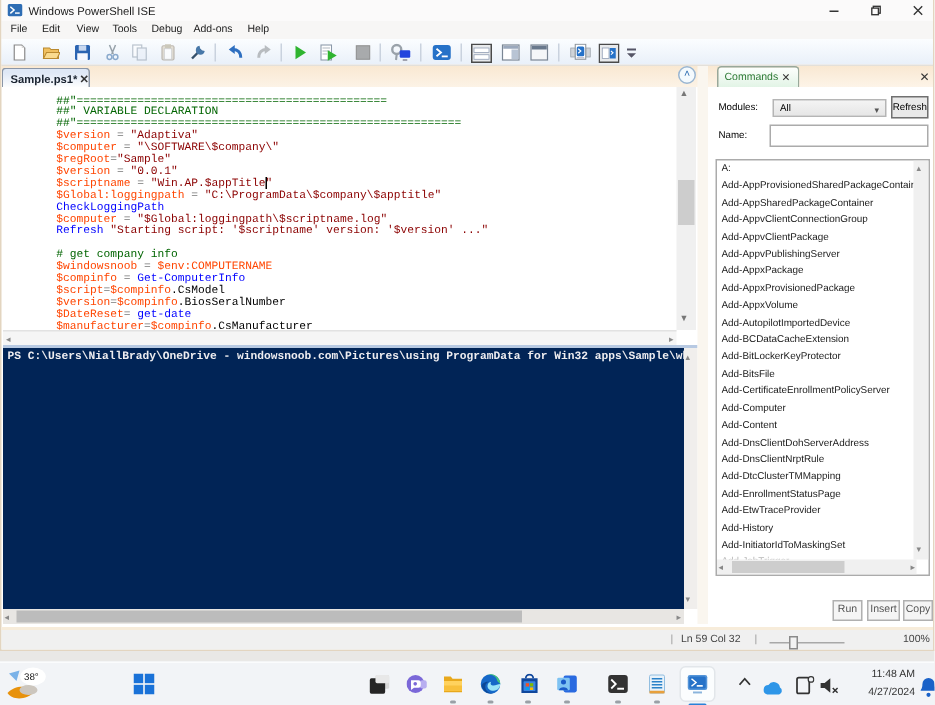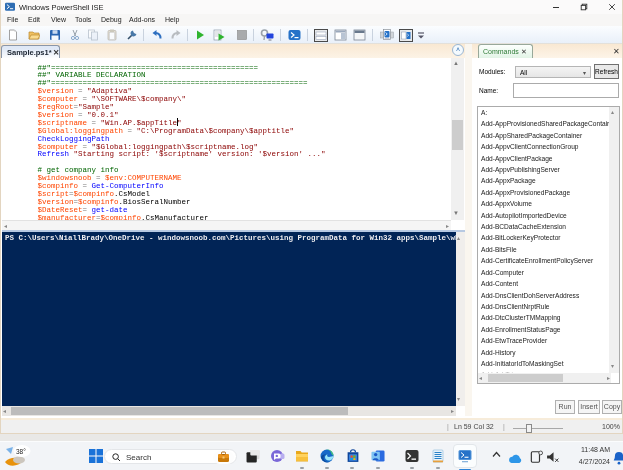--- a/index.html
+++ b/index.html
@@ -308,34 +308,20 @@
     </svg>
   </div>
 
   <svg class="tbico" style="left:89px;top:7px;" width="13" height="13" viewBox="0 0 13 13">
       <rect x="0" y="0" width="6" height="6" fill="#1a72d8"></rect>
       <rect x="7" y="0" width="6" height="6" fill="#1a72d8"></rect>
       <rect x="0" y="7" width="6" height="6" fill="#1a72d8"></rect>
       <rect x="7" y="7" width="6" height="6" fill="#1a72d8"></rect>
     </svg>
 
-  <div id="searchpill">
-    <svg class="abs" style="left:7px;top:3px;" width="9" height="9" viewBox="0 0 9 9">
-        <circle cx="3.6" cy="3.6" r="2.8" fill="none" stroke="#222" stroke-width="1"></circle>
-        <path d="M5.8 5.8 L8 8" stroke="#222" stroke-width="1"></path>
-      </svg>
-    <span class="abs" style="left:21px;top:2.5px;font-size:8px;color:#333;">Search</span>
-    <div class="abs" style="left:108px;top:0.5px;width:21px;height:13px;border-radius:7px;background:#fdfdfd;"></div>
-    <svg class="abs" style="left:112px;top:1px;" width="13" height="12" viewBox="0 0 13 12">
-        <rect x="1" y="3" width="11" height="8" rx="1.5" fill="#c87808"></rect>
-        <rect x="1" y="3" width="11" height="4" rx="1.5" fill="#e89018"></rect>
-        <rect x="4.5" y="1" width="4" height="2.5" rx="1" fill="none" stroke="#a86006" stroke-width="1"></rect>
-        <rect x="5.5" y="5.5" width="2" height="2" fill="#f8c878"></rect>
-      </svg>
-  </div>
 
   <svg class="tbico" style="left:246px;" width="13" height="13" viewBox="0 0 13 13">
       <rect x="4" y="1" width="8.5" height="8.5" rx="1" fill="#d8d8d8"></rect>
       <rect x="0.5" y="3" width="9.5" height="9.5" rx="1" fill="#252525"></rect>
       <rect x="4" y="1" width="8.5" height="5" rx="1" fill="#e8e8e8"></rect>
     </svg>
 
   <svg class="tbico" style="left:271px;" width="14" height="13" viewBox="0 0 14 13">
       <circle cx="6" cy="6.5" r="6" fill="#7b68d8"></circle>
       <rect x="9" y="4" width="4.5" height="5.5" rx="1.5" fill="#b8aef0"></rect>

